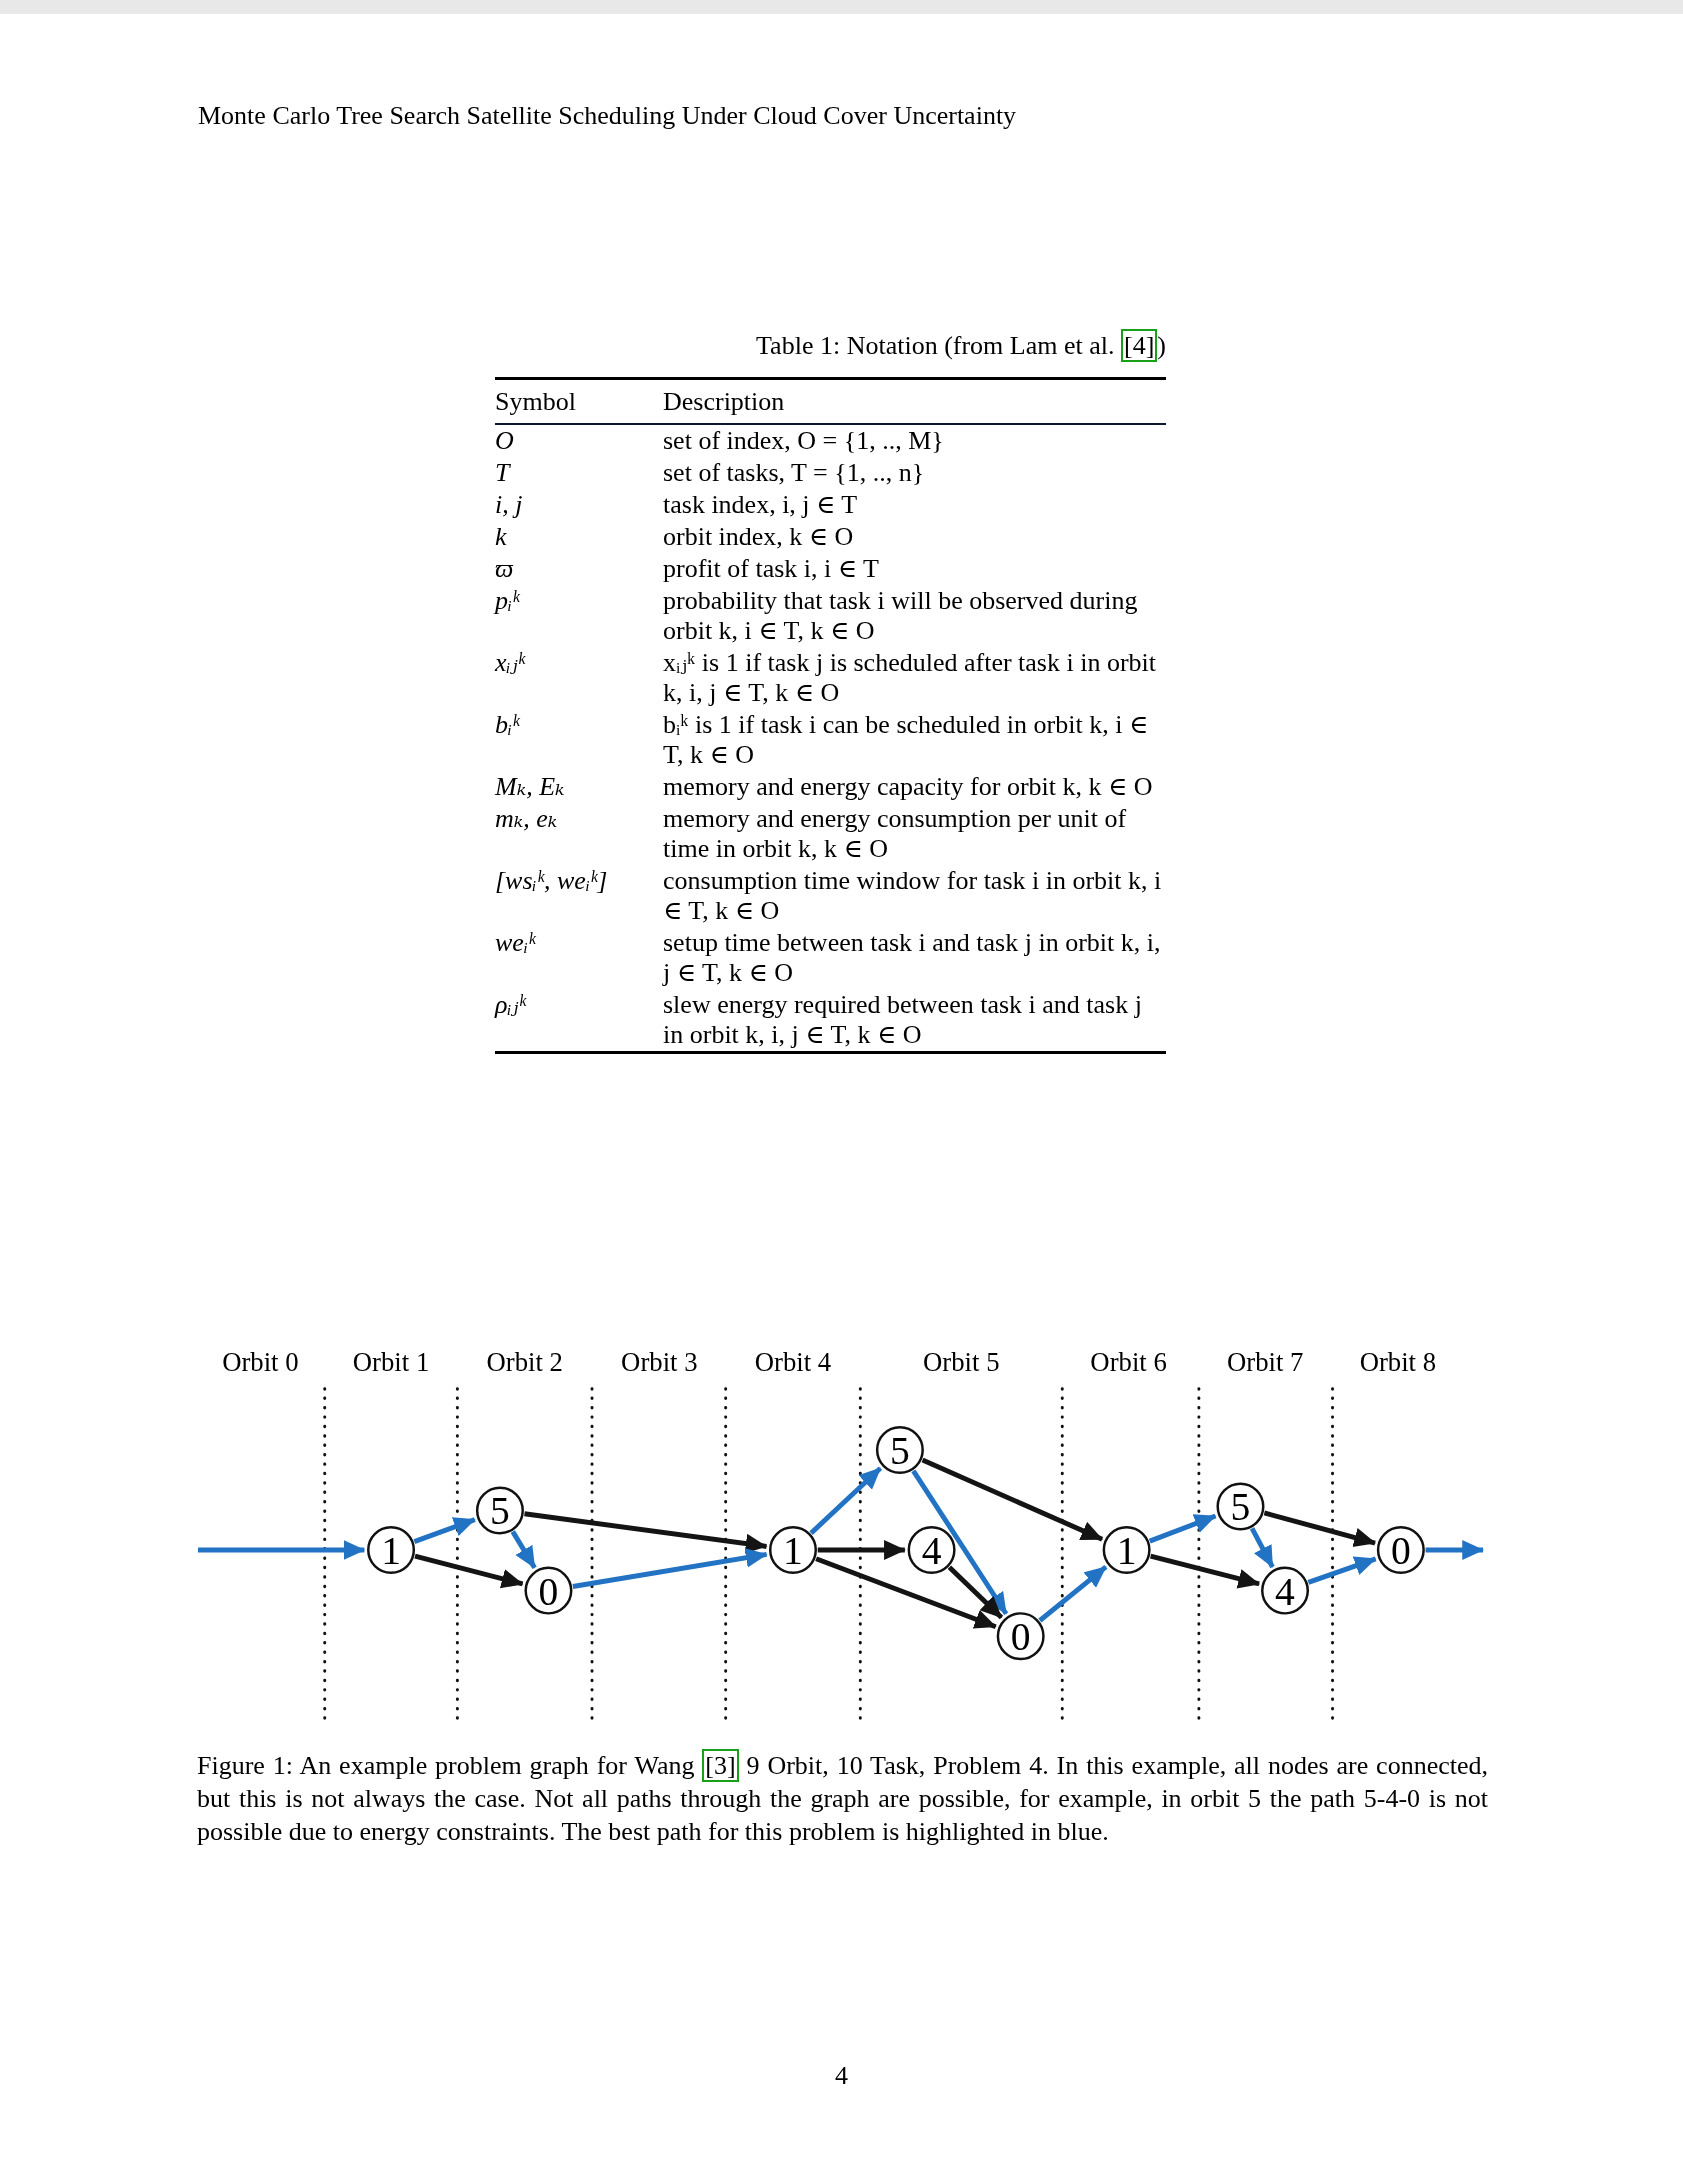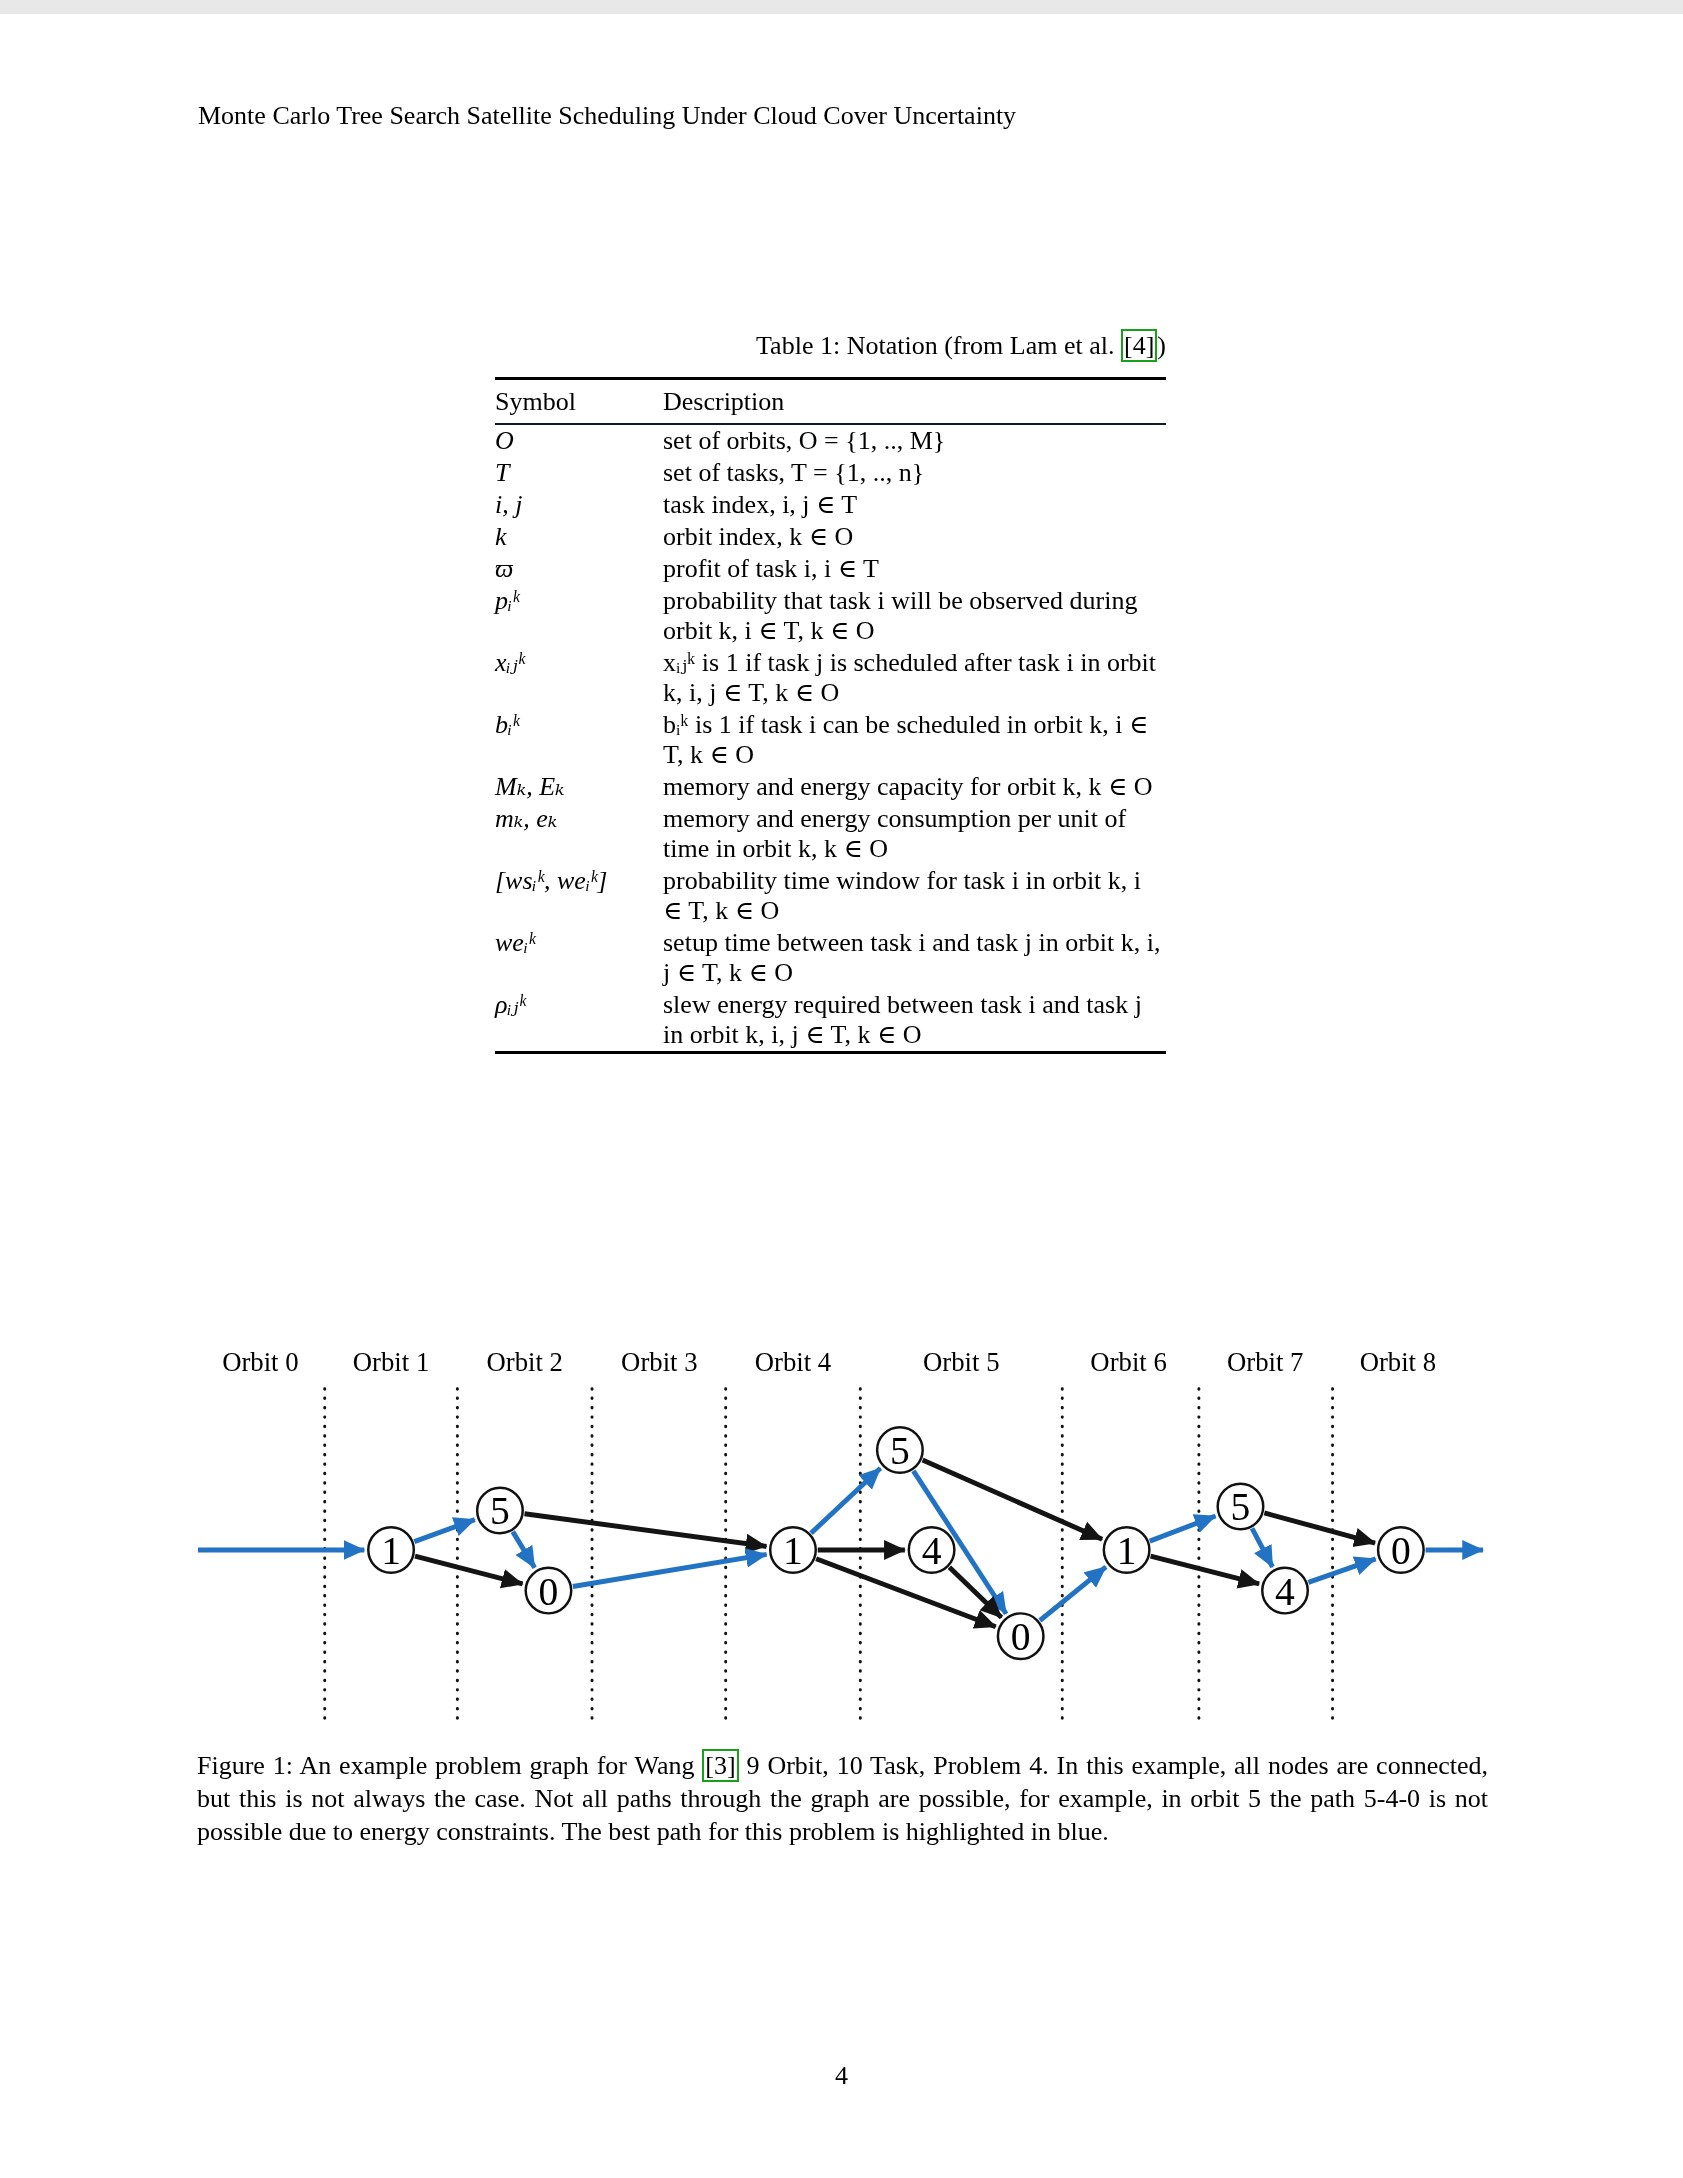--- a/index.html
+++ b/index.html
@@ -48,21 +48,21 @@
     <table class="notation-table">
       <thead>
         <tr>
           <th class="col-symbol">Symbol</th>
           <th>Description</th>
         </tr>
       </thead>
       <tbody>
     <tr>
       <td class="sym">O</td>
-      <td class="desc">set of orbits, O = {1, .., M}</td>
+      <td class="desc">set of index, O = {1, .., M}</td>
     </tr>
 
     <tr>
       <td class="sym">T</td>
       <td class="desc">set of tasks, T = {1, .., n}</td>
     </tr>
 
     <tr>
       <td class="sym">i, j</td>
       <td class="desc">task index, i, j ∈ T</td>
@@ -98,21 +98,21 @@
       <td class="desc">memory and energy capacity for orbit k, k ∈ O</td>
     </tr>
 
     <tr>
       <td class="sym">mₖ, eₖ</td>
       <td class="desc">memory and energy consumption per unit of time in orbit k, k ∈ O</td>
     </tr>
 
     <tr>
       <td class="sym">[wsᵢᵏ, weᵢᵏ]</td>
-      <td class="desc">probability time window for task i in orbit k, i ∈ T, k ∈ O</td>
+      <td class="desc">consumption time window for task i in orbit k, i ∈ T, k ∈ O</td>
     </tr>
 
     <tr>
       <td class="sym">weᵢᵏ</td>
       <td class="desc">setup time between task i and task j in orbit k, i, j ∈ T, k ∈ O</td>
     </tr>
 
     <tr>
       <td class="sym">ρᵢⱼᵏ</td>
       <td class="desc">slew energy required between task i and task j in orbit k, i, j ∈ T, k ∈ O</td>

